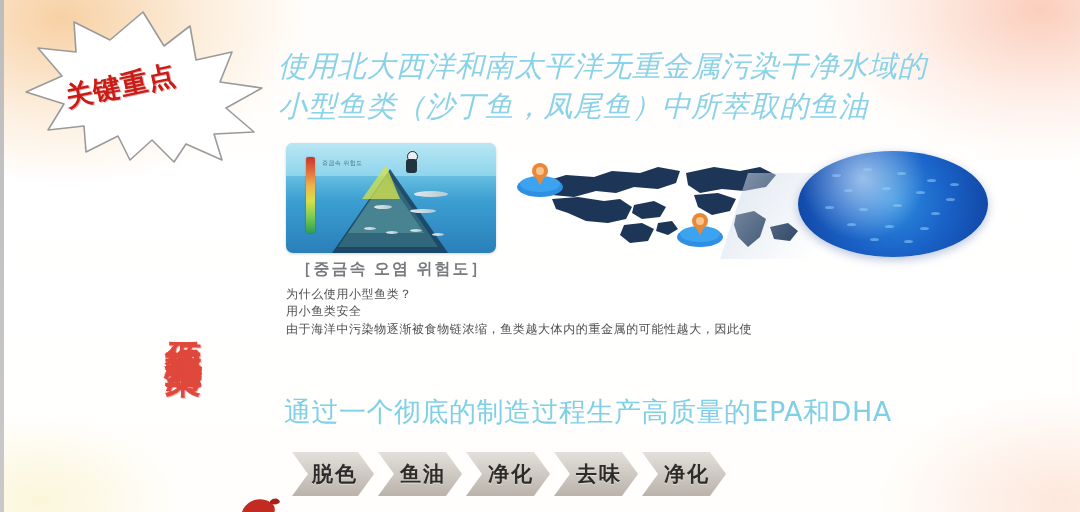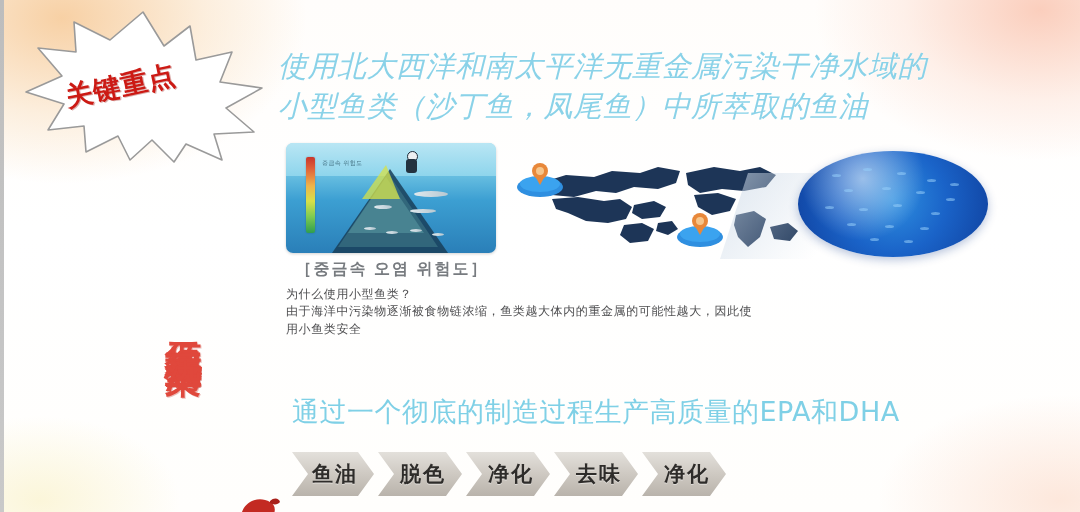--- a/index.html
+++ b/index.html
@@ -118,21 +118,21 @@
   
   .body-text{
     position:absolute;left:286px;top:286px;width:770px;
     font-family:"DejaVu Sans","Liberation Sans",sans-serif;
     font-size:12px;line-height:1.45;color:#4f4f51;letter-spacing:.6px;
   }
   .body-text div{white-space:nowrap;}
 
   
   .subline{
-    position:absolute;left:292px;top:394px;width:760px;
+    position:absolute;left:284px;top:394px;width:760px;
     font-family:"DejaVu Sans","Liberation Sans",sans-serif;
     font-size:27px;color:#7fd0e6;letter-spacing:.5px;white-space:nowrap;
     text-shadow:0 1px 0 rgba(255,255,255,.6);
   }
 
   
   .process{position:absolute;left:292px;top:450px;height:48px;display:flex;align-items:center;}
   .chev{
     position:relative;height:44px;display:flex;align-items:center;justify-content:center;
     background:linear-gradient(180deg,#e3e0db 0%,#cfcac3 48%,#b9b3ab 100%);
@@ -243,29 +243,29 @@
         <span class="sc" style="left:46%;top:70%"></span>
       <span class="sc" style="left:64%;top:72%"></span>
         <span class="sc" style="left:38%;top:82%"></span>
       <span class="sc" style="left:56%;top:84%"></span>
         <span class="sc" style="left:80%;top:30%"></span>
     </div>
   </div>
 
   <div class="body-text">
     <div>为什么使用小型鱼类？</div>
+    <div>用小鱼类安全</div>
     <div>由于海洋中污染物逐渐被食物链浓缩，鱼类越大体内的重金属的可能性越大，因此使</div>
-    <div>用小鱼类安全</div>
   </div>
 
   <div class="subline">通过一个彻底的制造过程生产高质量的EPA和DHA</div>
 
   <div class="process">
+      <div class="chev">脱色</div>
       <div class="chev">鱼油</div>
-      <div class="chev">脱色</div>
       <div class="chev">净化</div>
       <div class="chev">去味</div>
       <div class="chev">净化</div>
     </div>
 
   <div class="redmark">
     <svg viewBox="0 0 46 26">
       <path d="M6,20 C10,8 24,4 34,10 C38,12 40,16 38,22 C30,28 12,28 6,20 Z" fill="#c32a22"></path>
       <path d="M34,9 C38,5 43,6 44,10 C42,13 37,13 34,11 Z" fill="#a8201a"></path>
     </svg>

